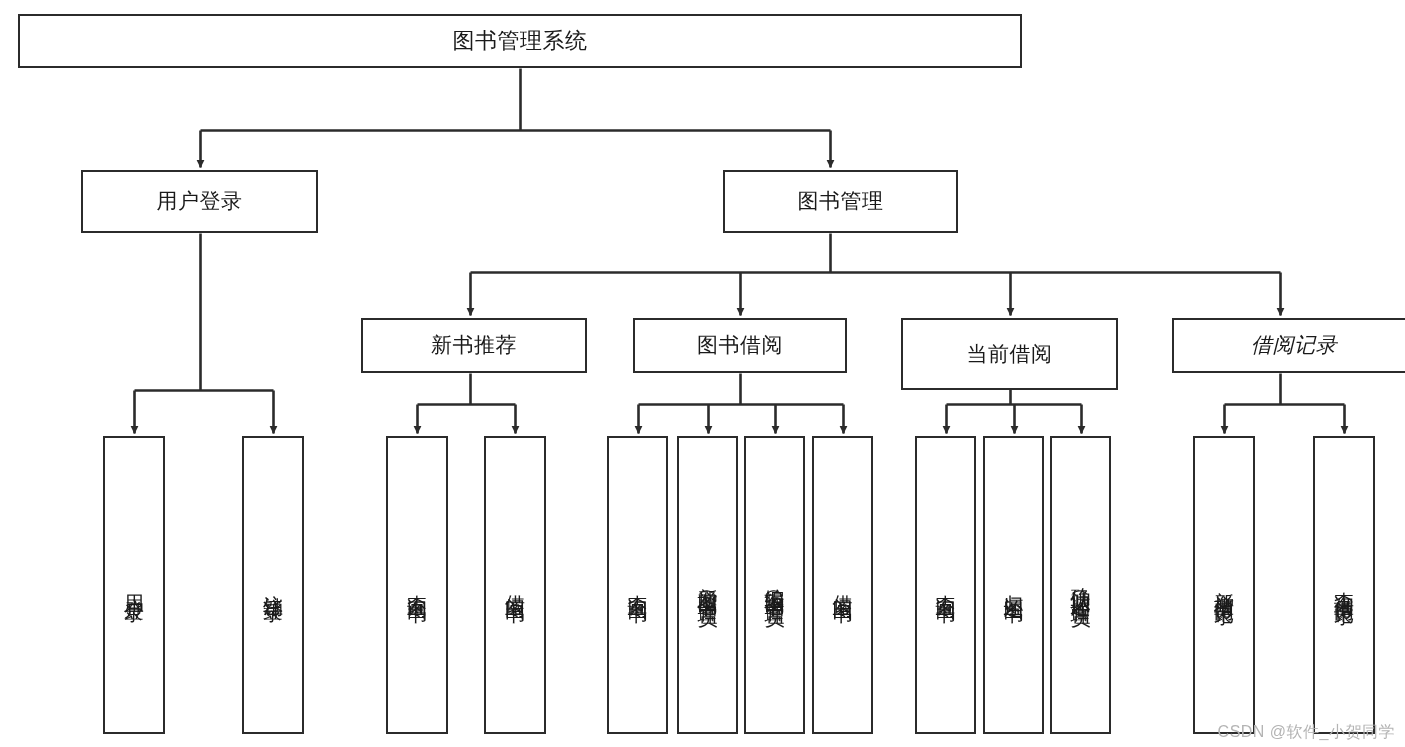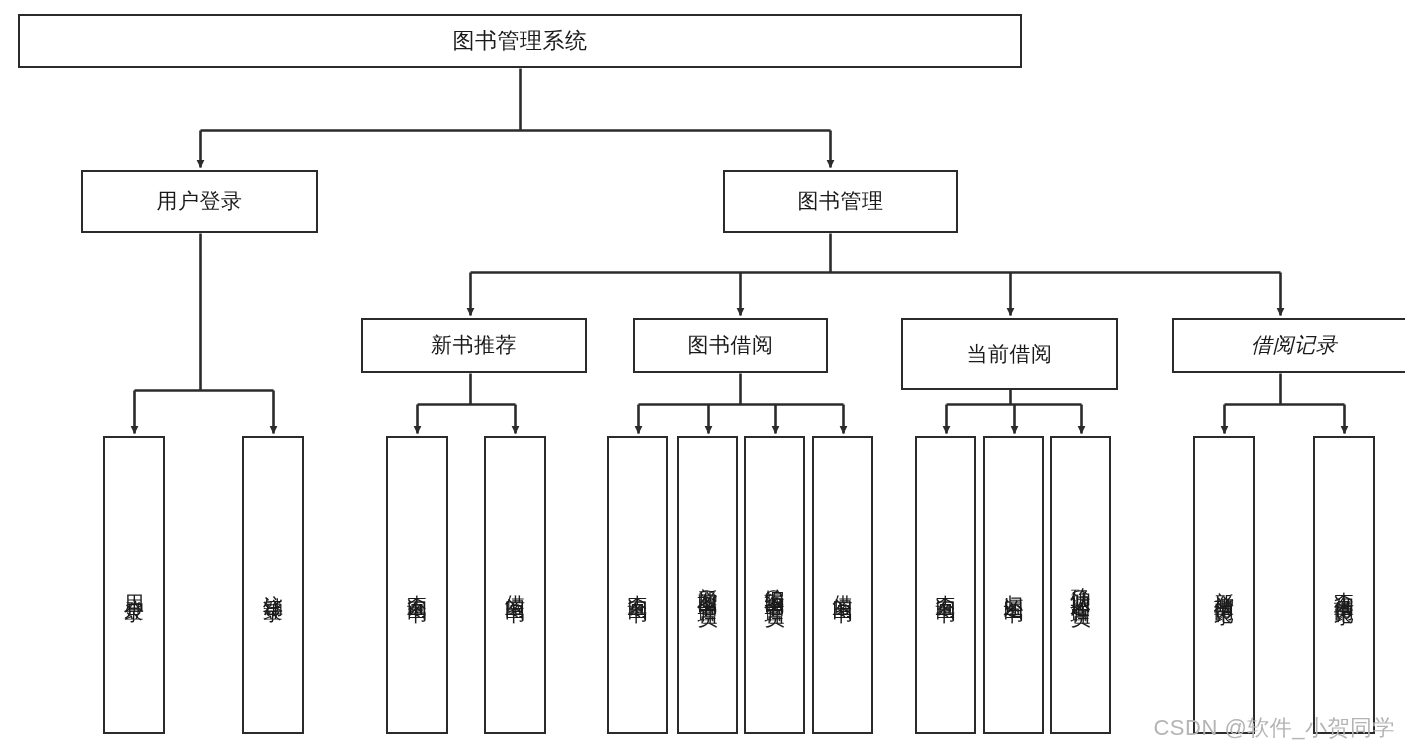--- a/index.html
+++ b/index.html
@@ -61,21 +61,21 @@
     font-size: 20px;
     line-height: 1.06;
     letter-spacing: 3px;
     white-space: nowrap;
     max-height: 100%;
   }
   #watermark {
     position: absolute;
     right: 10px;
     bottom: 4px;
-    font-size: 22px;
+    font-size: 16px;
     color: #b4b4b4;
     white-space: nowrap;
     letter-spacing: 0.5px;
   }
 </style>
 </head>
 <body>
 
 <div id="canvas">
   <svg id="edges" viewBox="0 0 1405 747" xmlns="http://www.w3.org/2000/svg">
@@ -127,21 +127,21 @@
       </div>
       <div class="node horiz" style="left: 81px; top: 170px; width: 237px; height: 63px;">
         <span class="label">用户登录</span>
       </div>
       <div class="node horiz" style="left: 712px; top: 170px; width: 235px; height: 63px; margin-left: 11px;">
         <span class="label">图书管理</span>
       </div>
       <div class="node horiz" style="left: 361px; top: 318px; width: 226px; height: 55px;">
         <span class="label">新书推荐</span>
       </div>
-      <div class="node horiz" style="left: 633px; top: 318px; width: 195px; height: 55px;">
+      <div class="node horiz" style="left: 633px; top: 318px; width: 214px; height: 55px;">
         <span class="label">图书借阅</span>
       </div>
       <div class="node horiz" style="left: 901px; top: 318px; width: 217px; height: 72px;">
         <span class="label">当前借阅</span>
       </div>
       <div class="node horiz" style="left: 1172px; top: 318px; width: 244px; height: 55px; font-style: italic;">
         <span class="label">借阅记录</span>
       </div>
       <div class="node vert" style="left: 103px; top: 436px; width: 62px; height: 298px;">
         <span class="label">用户登录</span>

